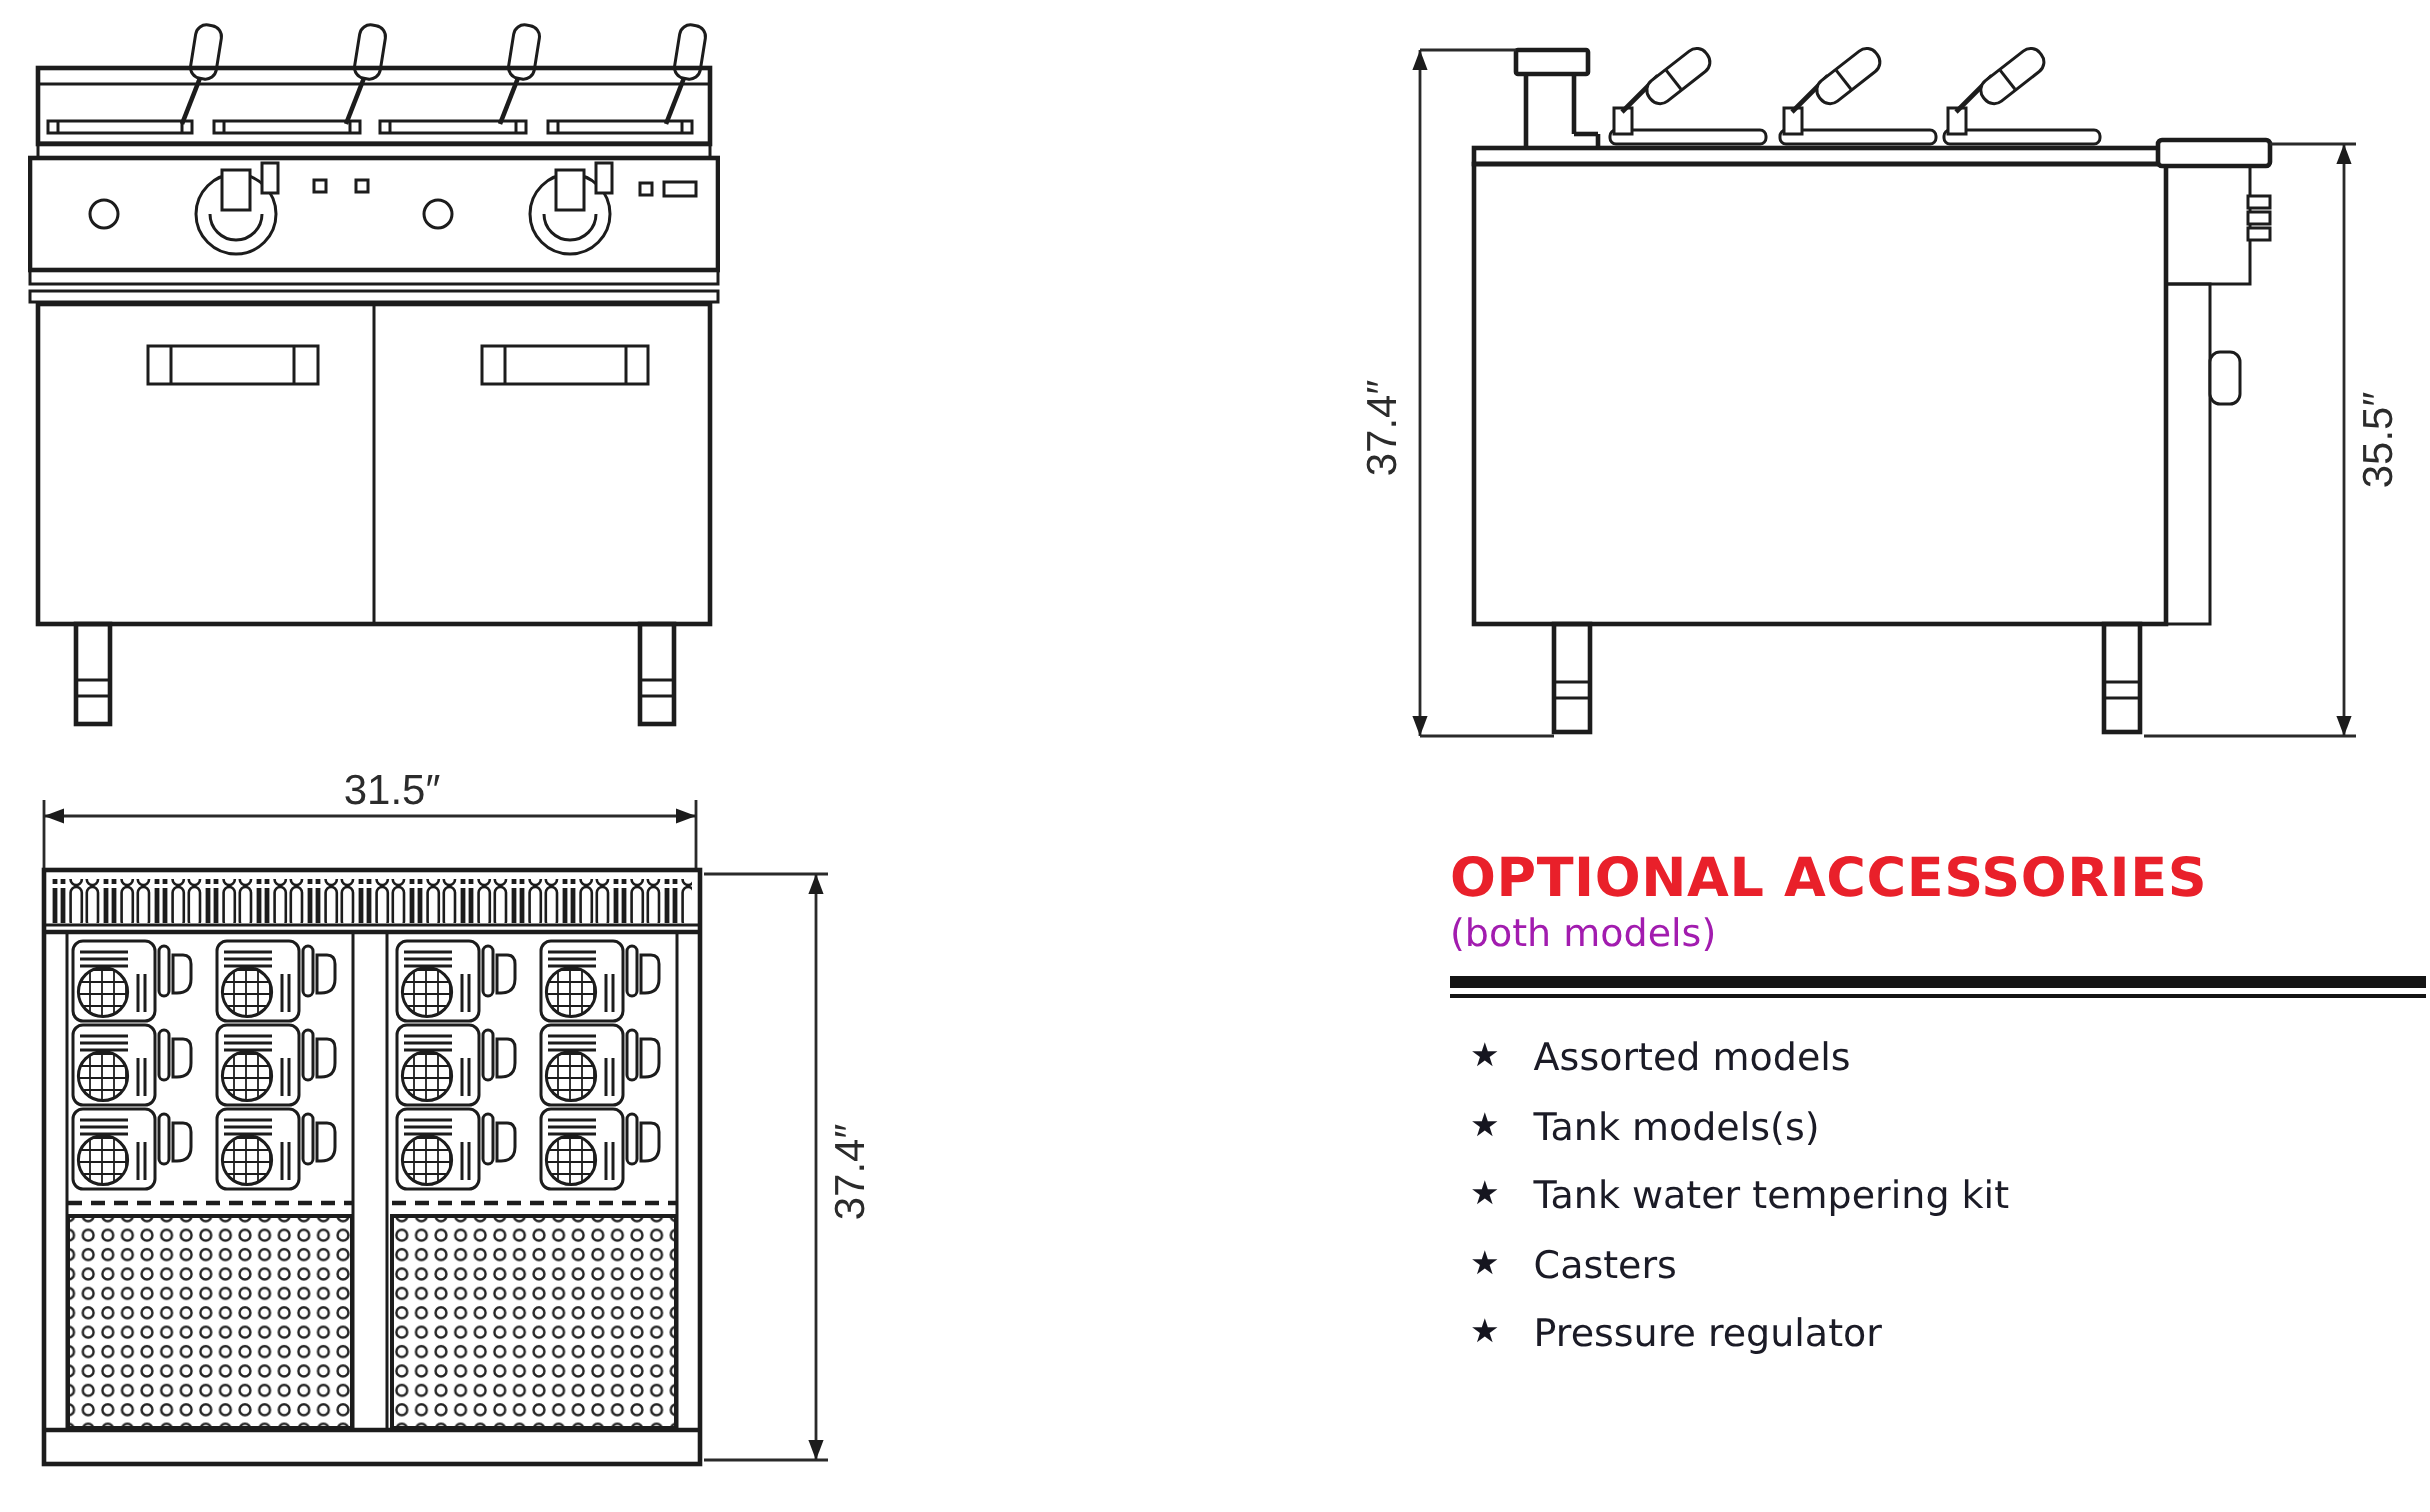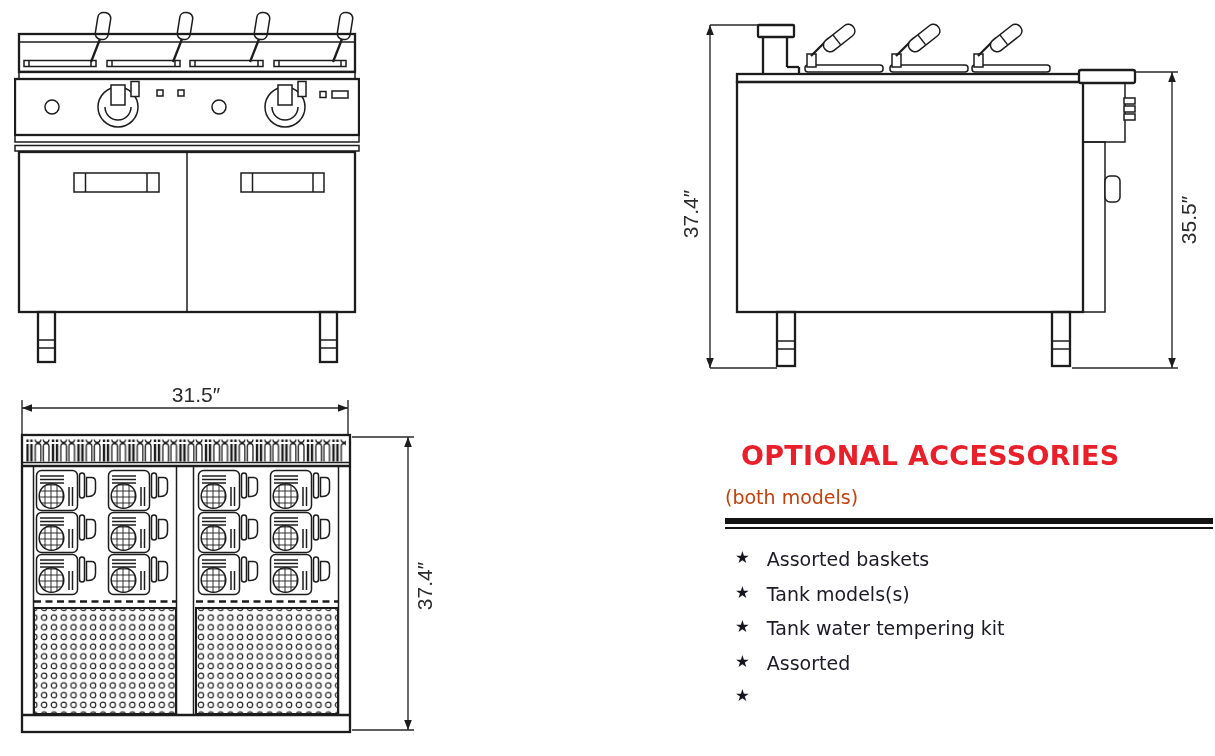--- a/index.html
+++ b/index.html
@@ -8,22 +8,22 @@
   
   .s{stroke:#1c1c1c;stroke-width:1.5;fill:none;}
   .S{stroke:#1c1c1c;stroke-width:2.3;fill:none;}
   .sw{stroke:#1c1c1c;stroke-width:1.5;fill:#fff;}
   .Sw{stroke:#1c1c1c;stroke-width:2.3;fill:#fff;}
   .f{fill:#1c1c1c;stroke:none;}
   .dim{stroke:#2a2a2a;stroke-width:1.4;fill:none;}
   text.dimlbl{font:21px "Liberation Sans",sans-serif;fill:#2b2b2b;}
   
   #accessories{position:absolute;left:725px;top:426px;width:488px;}
-  #accessories h1{margin:16px;font:bold 27px/1.06 "DejaVu Sans","Liberation Sans",sans-serif;color:#e9202a;letter-spacing:.3px;}
-  #accessories .subtitle{margin-top:2px;font:19px/1.15 "DejaVu Sans","Liberation Sans",sans-serif;color:#c2410c;}
+  #accessories h1{margin:0;font:bold 27px/1.06 "DejaVu Sans","Liberation Sans",sans-serif;color:#e9202a;letter-spacing:.3px;}
+  #accessories .subtitle{margin-top:2px;font:19px/1.15 "DejaVu Sans","Liberation Sans",sans-serif;color:#a21caf;}
   #accessories .rule{margin-top:10px;height:3px;background:#fff;border-top:6px solid #141414;border-bottom:2.5px solid #141414;}
   #accessories ul{list-style:none;margin:19px 0 0 0;padding:0;}
   #accessories li{display:flex;align-items:center;gap:17px;margin:0 0 12.5px 10px;font:19px/22px "DejaVu Sans","Liberation Sans",sans-serif;color:#1b1b26;}
   #accessories li .star{font-size:16.5px;color:#15151f;flex:0 0 auto;transform:translateY(-1px);}
 </style>
 </head>
 <body>
 
 <div class="stage">
 
@@ -279,33 +279,34 @@
     </g>
   </svg>
 
   <section id="accessories">
     <h1>OPTIONAL ACCESSORIES</h1>
     <div class="subtitle">(both models)</div>
     <div class="rule"></div>
     <ul>
       <li>
         <span class="star">★</span>
-        <span>Assorted baskets</span>
+        <span>Assorted models</span>
       </li>
       <li>
         <span class="star">★</span>
         <span>Tank models(s)</span>
       </li>
       <li>
         <span class="star">★</span>
         <span>Tank water tempering kit</span>
       </li>
       <li>
         <span class="star">★</span>
-        <span>Assorted</span>
-      </li>
-      <li>
-        <span class="star">★</span>
+        <span>Casters</span>
+      </li>
+      <li>
+        <span class="star">★</span>
+        <span>Pressure regulator</span>
       </li>
     </ul>
   </section>
 
 </div>
 
 </body></html>

